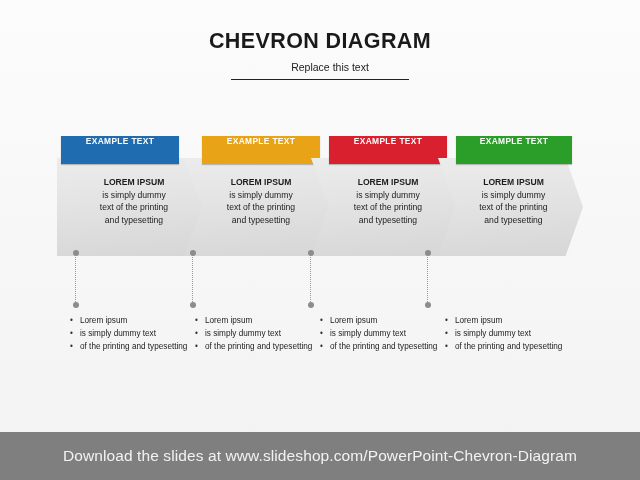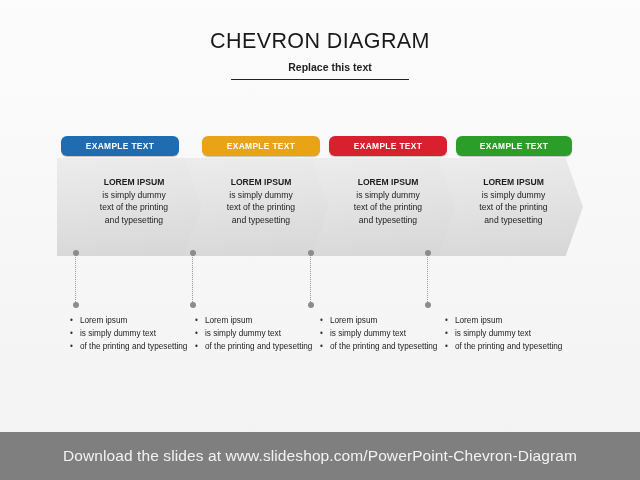--- a/index.html
+++ b/index.html
@@ -28,28 +28,28 @@
     position: absolute;
     top: 28px;
     left: 0;
     width: 640px;
     text-align: center;
   }
   .slide-title {
     font-size: 21.5px;
     letter-spacing: 0.4px;
     color: #1a1a1a;
-    font-weight: 400;
+    font-weight: 700;
     line-height: 26px;
   }
   .slide-subtitle {
     margin-top: 7px;
     font-size: 10.5px;
     color: #222222;
-    font-weight: 700;
+    font-weight: 400;
     line-height: 13px;
     padding-left: 20px;
   }
   .title-rule {
     width: 178px;
     height: 0;
     margin: 5px auto 0 auto;
     border-top: 1.6px solid #222222;
   }
 
@@ -103,28 +103,28 @@
     font-weight: bold;
     display: block;
     margin-bottom: 0px;
   }
   .chev-text .ln { display: block; text-align: center; }
 
   
   .chev-header {
     position: absolute;
     top: 0;
-    height: 20px;
-    border-radius: 6px;
+    height: 28px;
+    border-radius: 0;
     color: #ffffff;
     font-size: 8.4px;
     font-weight: bold;
     letter-spacing: 0.35px;
     display: flex;
-    align-items: center;
+    align-items: flex-start;
     justify-content: center;
     box-shadow: 0 1px 1px rgba(0,0,0,0.22);
   }
 
   
   .connector {
     position: absolute;
     width: 1px;
   }
   .connector .dline {

